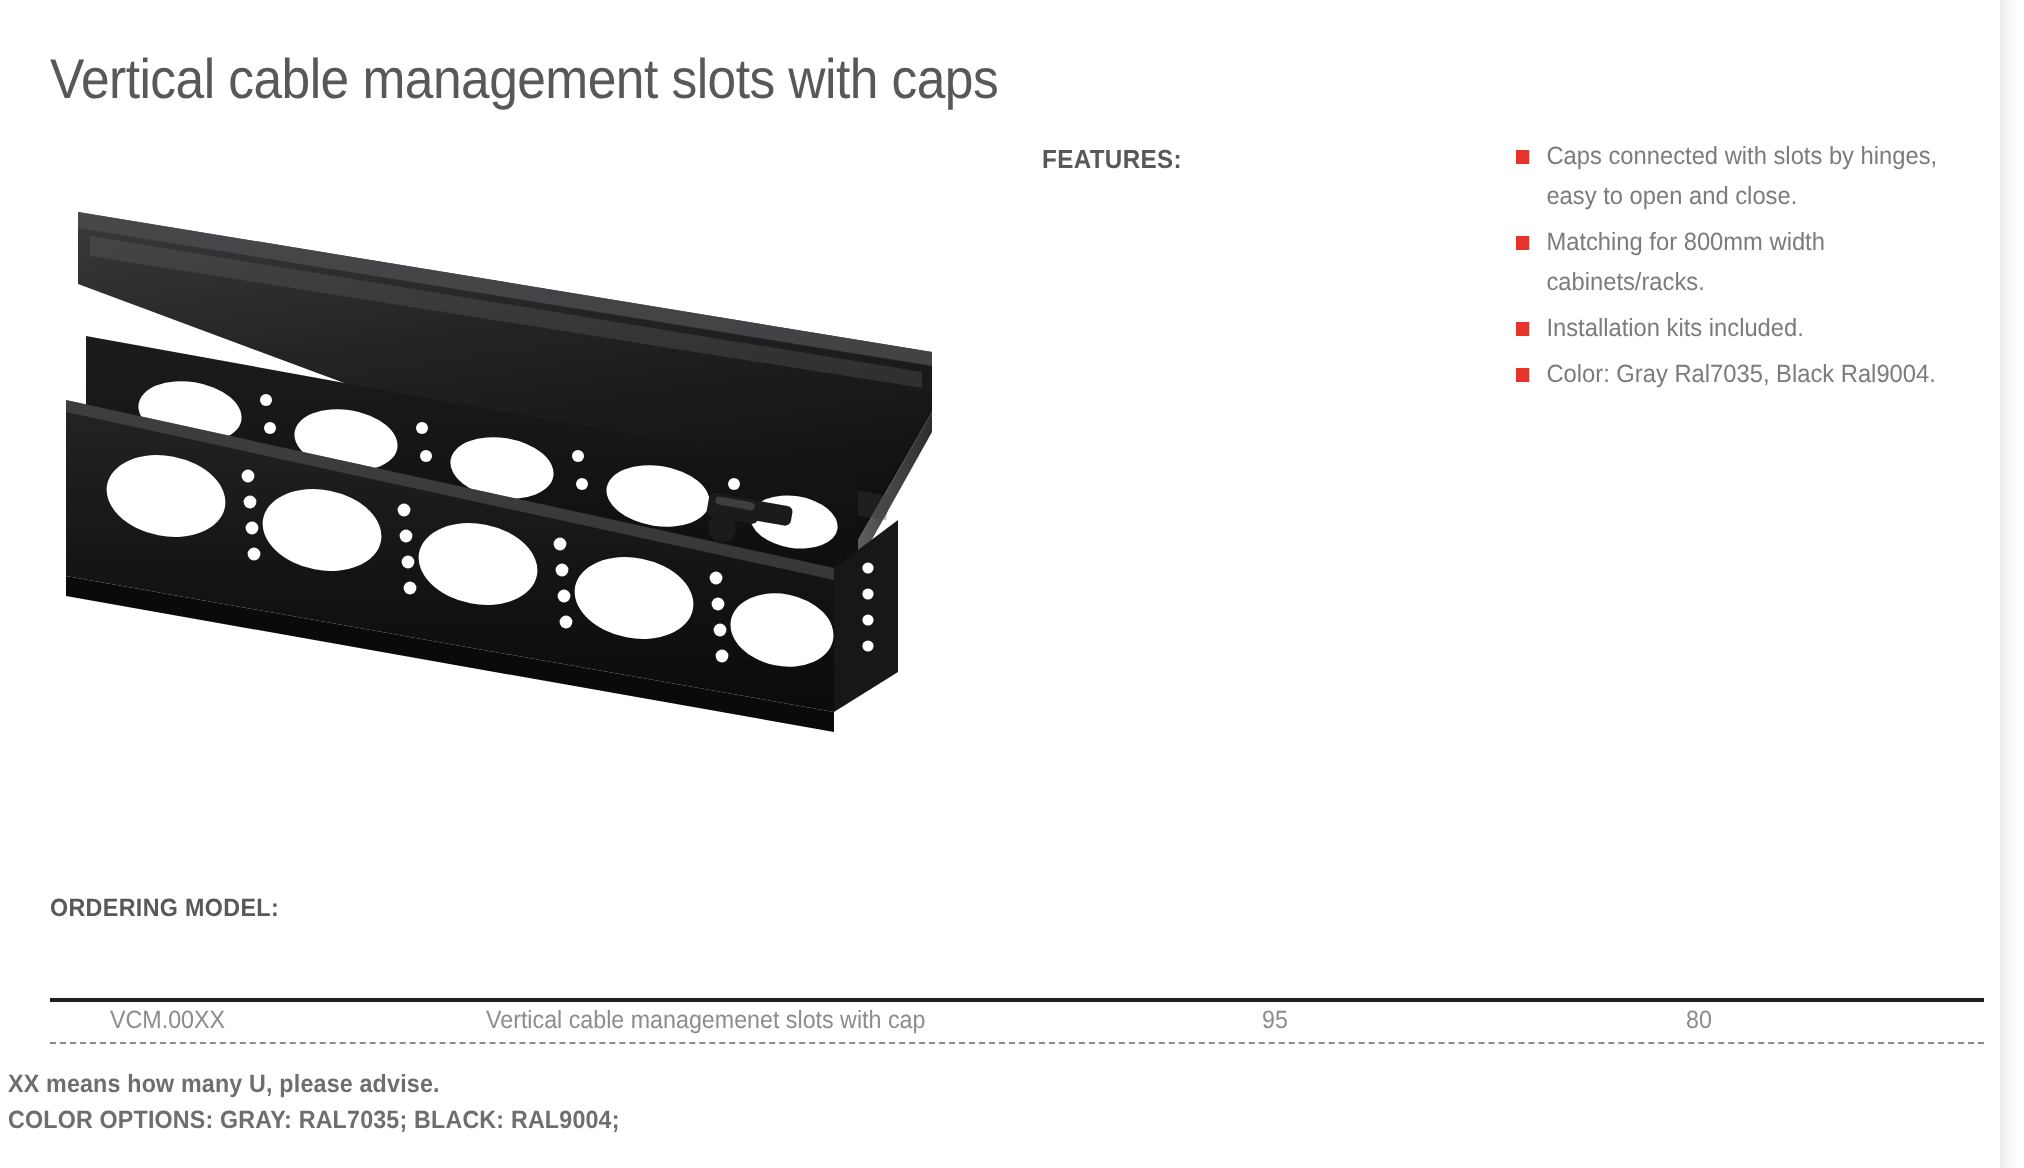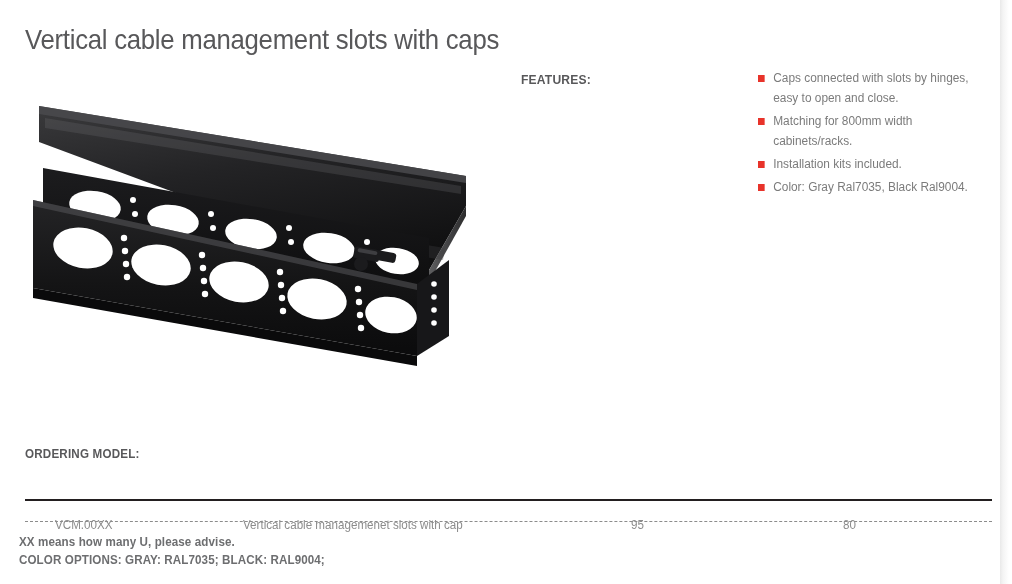--- a/index.html
+++ b/index.html
@@ -139,21 +139,21 @@
   .rule-dashed {
     position: absolute;
     left: 25px; top: 521px;
     width: 967px; height: 0;
     border-top: 1px dashed #8c8c8c;
   }
 
   
   .notes {
     position: absolute;
-    left: 19px; top: 533px;
+    left: 4px; top: 533px;
   }
   .note {
     font-size: 12.5px;
     font-weight: bold;
     color: #6d6e70;
     line-height: 18px;
     letter-spacing: 0.1px;
     transform: scaleX(0.93);
     transform-origin: left center;
     white-space: nowrap;
@@ -300,21 +300,21 @@
         <rect x="333" y="160" width="20" height="4" rx="2" transform="rotate(10 333 160)"></rect>
       </g>
     </svg>
   </div>
 
   <div class="ordering-label">ORDERING MODEL:</div>
 
 
   <div class="rule-solid"></div>
 
-  <div class="table" style="top:503px;margin-top:15px;">
+  <div class="table" style="top:503px;">
     <div class="table-row body">
       <span class="cell col-model">VCM.00XX</span>
       <span class="cell col-desc">Vertical cable managemenet slots with cap</span>
       <span class="cell col-width">95</span>
       <span class="cell col-depth">80</span>
     </div>
   </div>
 
   <div class="rule-dashed"></div>
 

